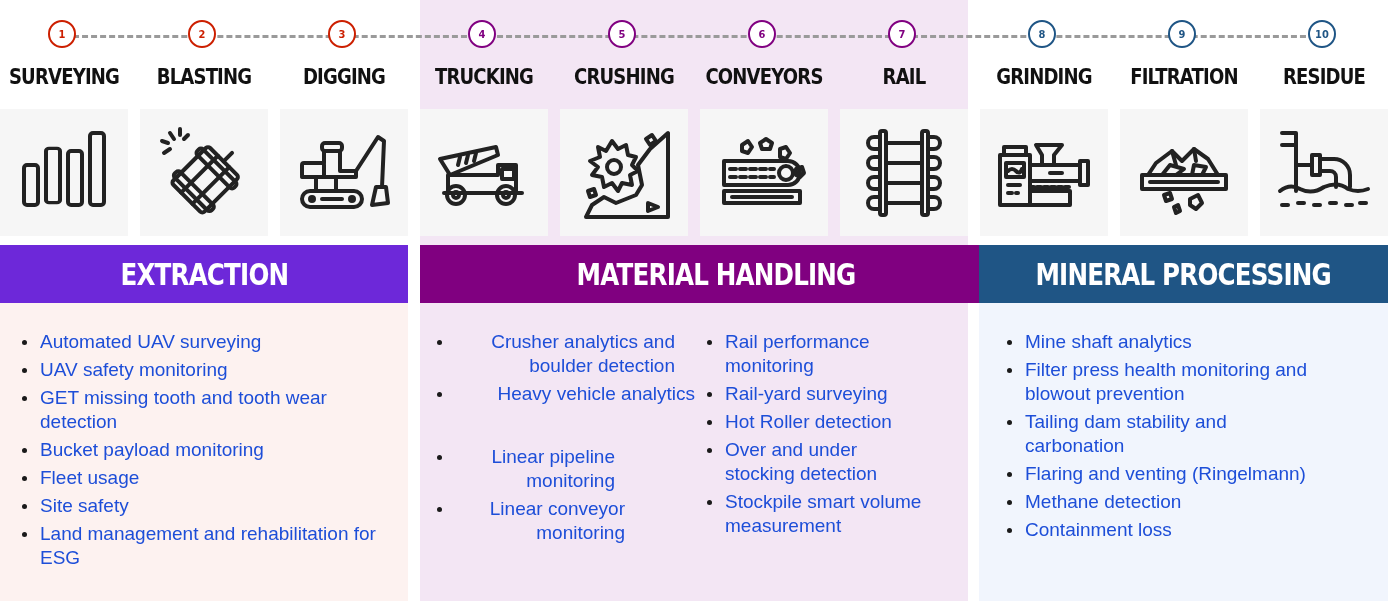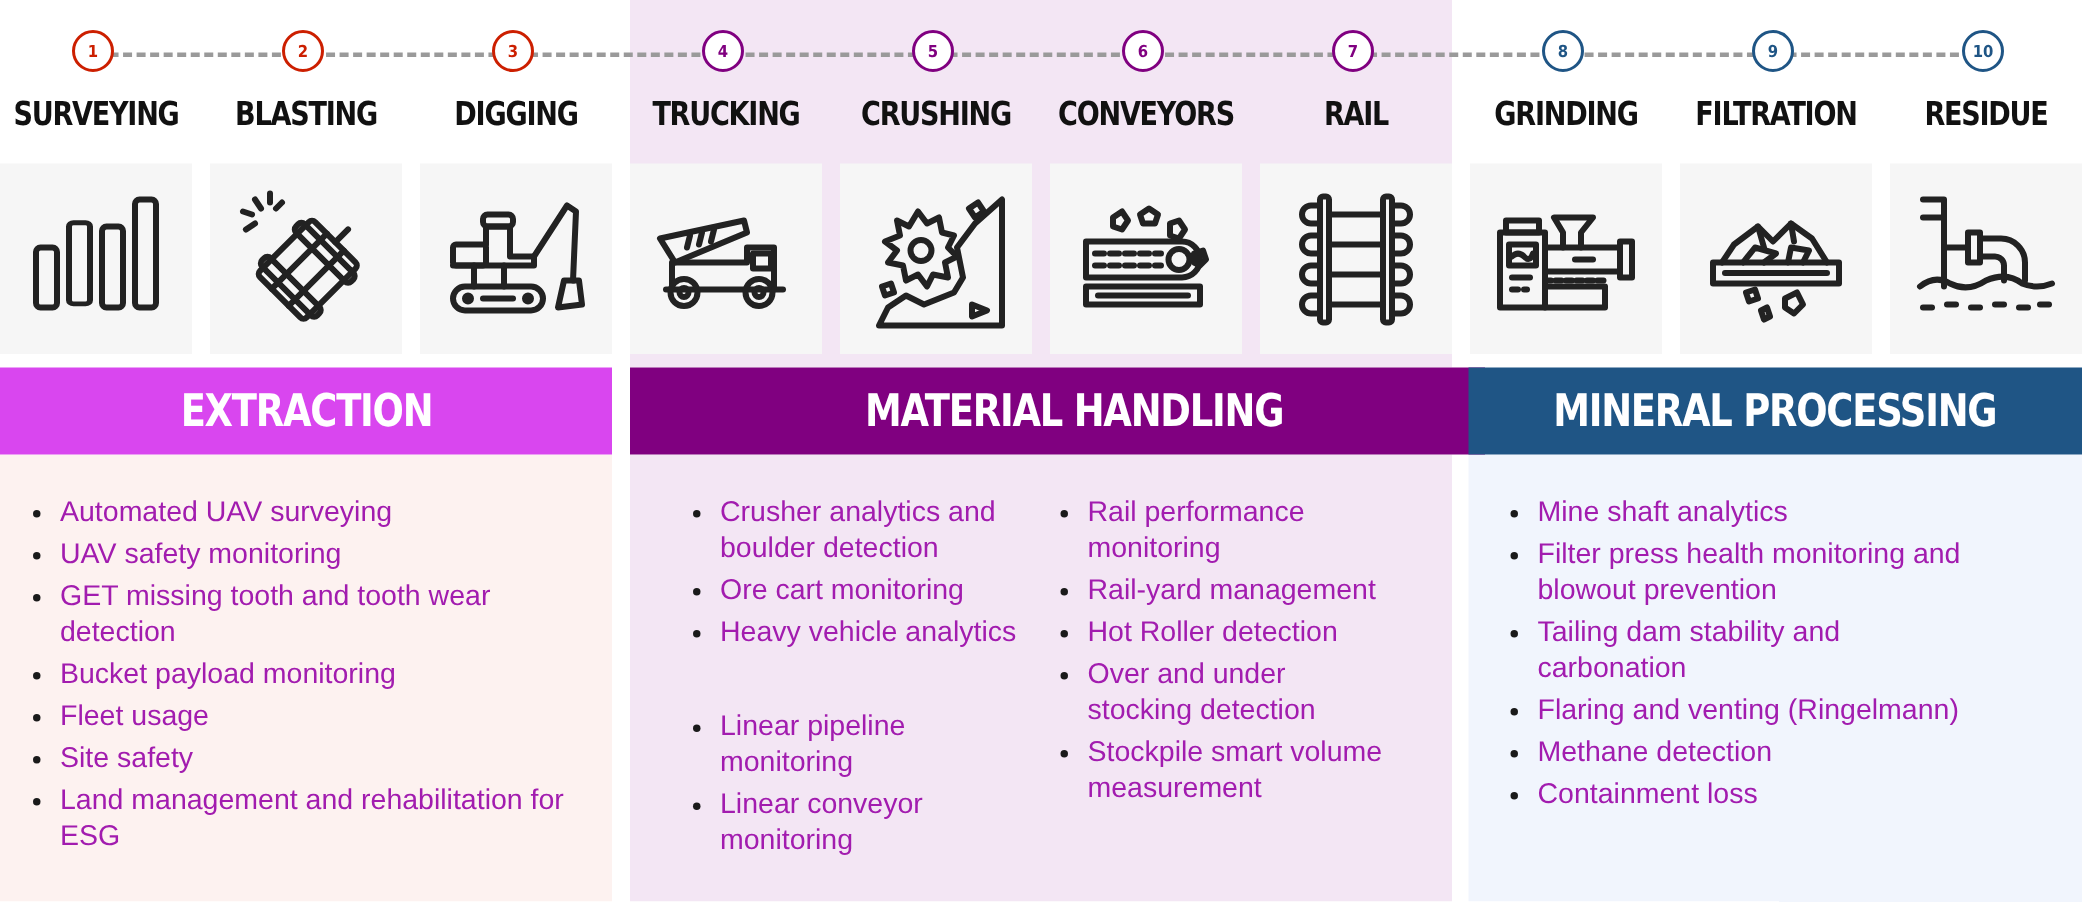--- a/index.html
+++ b/index.html
@@ -12,21 +12,21 @@
   #body-mp{left:979px;width:409px;background:#f1f5fd;}
   .dotline{position:absolute;top:35px;left:64px;width:1260px;height:0;border-top:4px dotted #999999;border-top-style:dashed;}
   .dotline{border-top:3px dashed #9a9a9a;}
   .step{position:absolute;width:128px;text-align:center;}
   .num{position:absolute;top:20px;left:48px;width:28px;height:28px;border-radius:50%;background:#fff;border:2.5px solid #c91e0a;box-sizing:border-box;display:flex;align-items:center;justify-content:center;font-family:"DejaVu Sans Condensed","DejaVu Sans",sans-serif;font-weight:bold;font-size:11px;}
   .step-label{position:absolute;top:64px;left:-10px;width:148px;text-align:center;font-family:"DejaVu Sans",sans-serif;font-weight:bold;font-size:22px;letter-spacing:-1px;transform:scaleX(0.82);color:#111;}
   .tile{position:absolute;top:109px;left:0;width:128px;height:127px;background:#f6f6f6;display:flex;align-items:center;justify-content:center;}
   .tile svg{width:96px;height:96px;}
   .hdr{position:absolute;top:245px;height:58px;color:#fff;display:flex;align-items:center;justify-content:center;}
   .hdr span{font-family:"DejaVu Sans",sans-serif;font-weight:bold;font-size:30px;letter-spacing:-1px;transform:scaleX(0.82);display:inline-block;white-space:nowrap;}
-  ul.items{position:absolute;margin:0;padding:0 0 0 20px;list-style:none;font-size:19px;line-height:24px;color:#a21caf;}
+  ul.items{position:absolute;margin:0;padding:0 0 0 20px;list-style:none;font-size:19px;line-height:24px;color:#1d4ed8;}
   ul.items li{position:relative;padding-left:0;margin-bottom:4px;}
   ul.items li::before{content:"";position:absolute;left:-18px;top:10px;width:5px;height:5px;border-radius:50%;background:#1a1a1a;}
 </style>
 </head>
 <body>
 
 <div class="panel-bg" id="bg-mh"></div>
 <div class="body-panel" id="body-ex"></div>
 <div class="body-panel" id="body-mh"></div>
 <div class="body-panel" id="body-mp"></div>
@@ -222,50 +222,49 @@
         <line x1="6" y1="80" x2="12" y2="80"></line>
         <line x1="22" y1="78" x2="28" y2="78"></line>
         <line x1="38" y1="80" x2="44" y2="80"></line>
         <line x1="54" y1="78" x2="60" y2="78"></line>
         <line x1="70" y1="80" x2="76" y2="80"></line>
         <line x1="84" y1="78" x2="90" y2="78"></line>
       </svg>
   </div>
 </div>
 
-<div class="hdr" style="left:0;width:408px;background:#d946ef;">
+<div class="hdr" style="left:0;width:408px;background:#6d28d9;">
   <span>EXTRACTION</span>
 </div>
 <div class="hdr" style="left:420px;width:548px;background:#800080;padding-left:22px;">
   <span>MATERIAL HANDLING</span>
 </div>
 <div class="hdr" style="left:979px;width:409px;background:#1f5585;">
   <span>MINERAL PROCESSING</span>
 </div>
 
 <ul class="items" style="left:20px;top:330px;width:380px;">
   <li>Automated UAV surveying</li>
   <li>UAV safety monitoring</li>
   <li style="width:340px;">GET missing tooth and tooth wear detection</li>
   <li>Bucket payload monitoring</li>
   <li>Fleet usage</li>
   <li>Site safety</li>
   <li style="width:360px;">Land management and rehabilitation for ESG</li>
 </ul>
 
-<ul class="items" style="left:460px;top:330px;width:240px;">
+<ul class="items" style="left:435px;top:330px;width:240px;text-align:right;">
   <li style="width:220px;">Crusher analytics and boulder detection</li>
-  <li>Ore cart monitoring</li>
   <li>Heavy vehicle analytics</li>
   <li style="width:160px;margin-top:39px;">Linear pipeline monitoring</li>
   <li style="width:170px;">Linear conveyor monitoring</li>
 </ul>
 <ul class="items" style="left:705px;top:330px;width:260px;">
   <li style="width:170px;">Rail performance monitoring</li>
-  <li>Rail-yard management</li>
+  <li>Rail-yard surveying</li>
   <li>Hot Roller detection</li>
   <li style="width:180px;">Over and under stocking detection</li>
   <li style="width:240px;">Stockpile smart volume measurement</li>
 </ul>
 
 <ul class="items" style="left:1005px;top:330px;width:370px;">
   <li>Mine shaft analytics</li>
   <li style="width:330px;">Filter press health monitoring and blowout prevention</li>
   <li style="width:240px;">Tailing dam stability and carbonation</li>
   <li>Flaring and venting (Ringelmann)</li>

